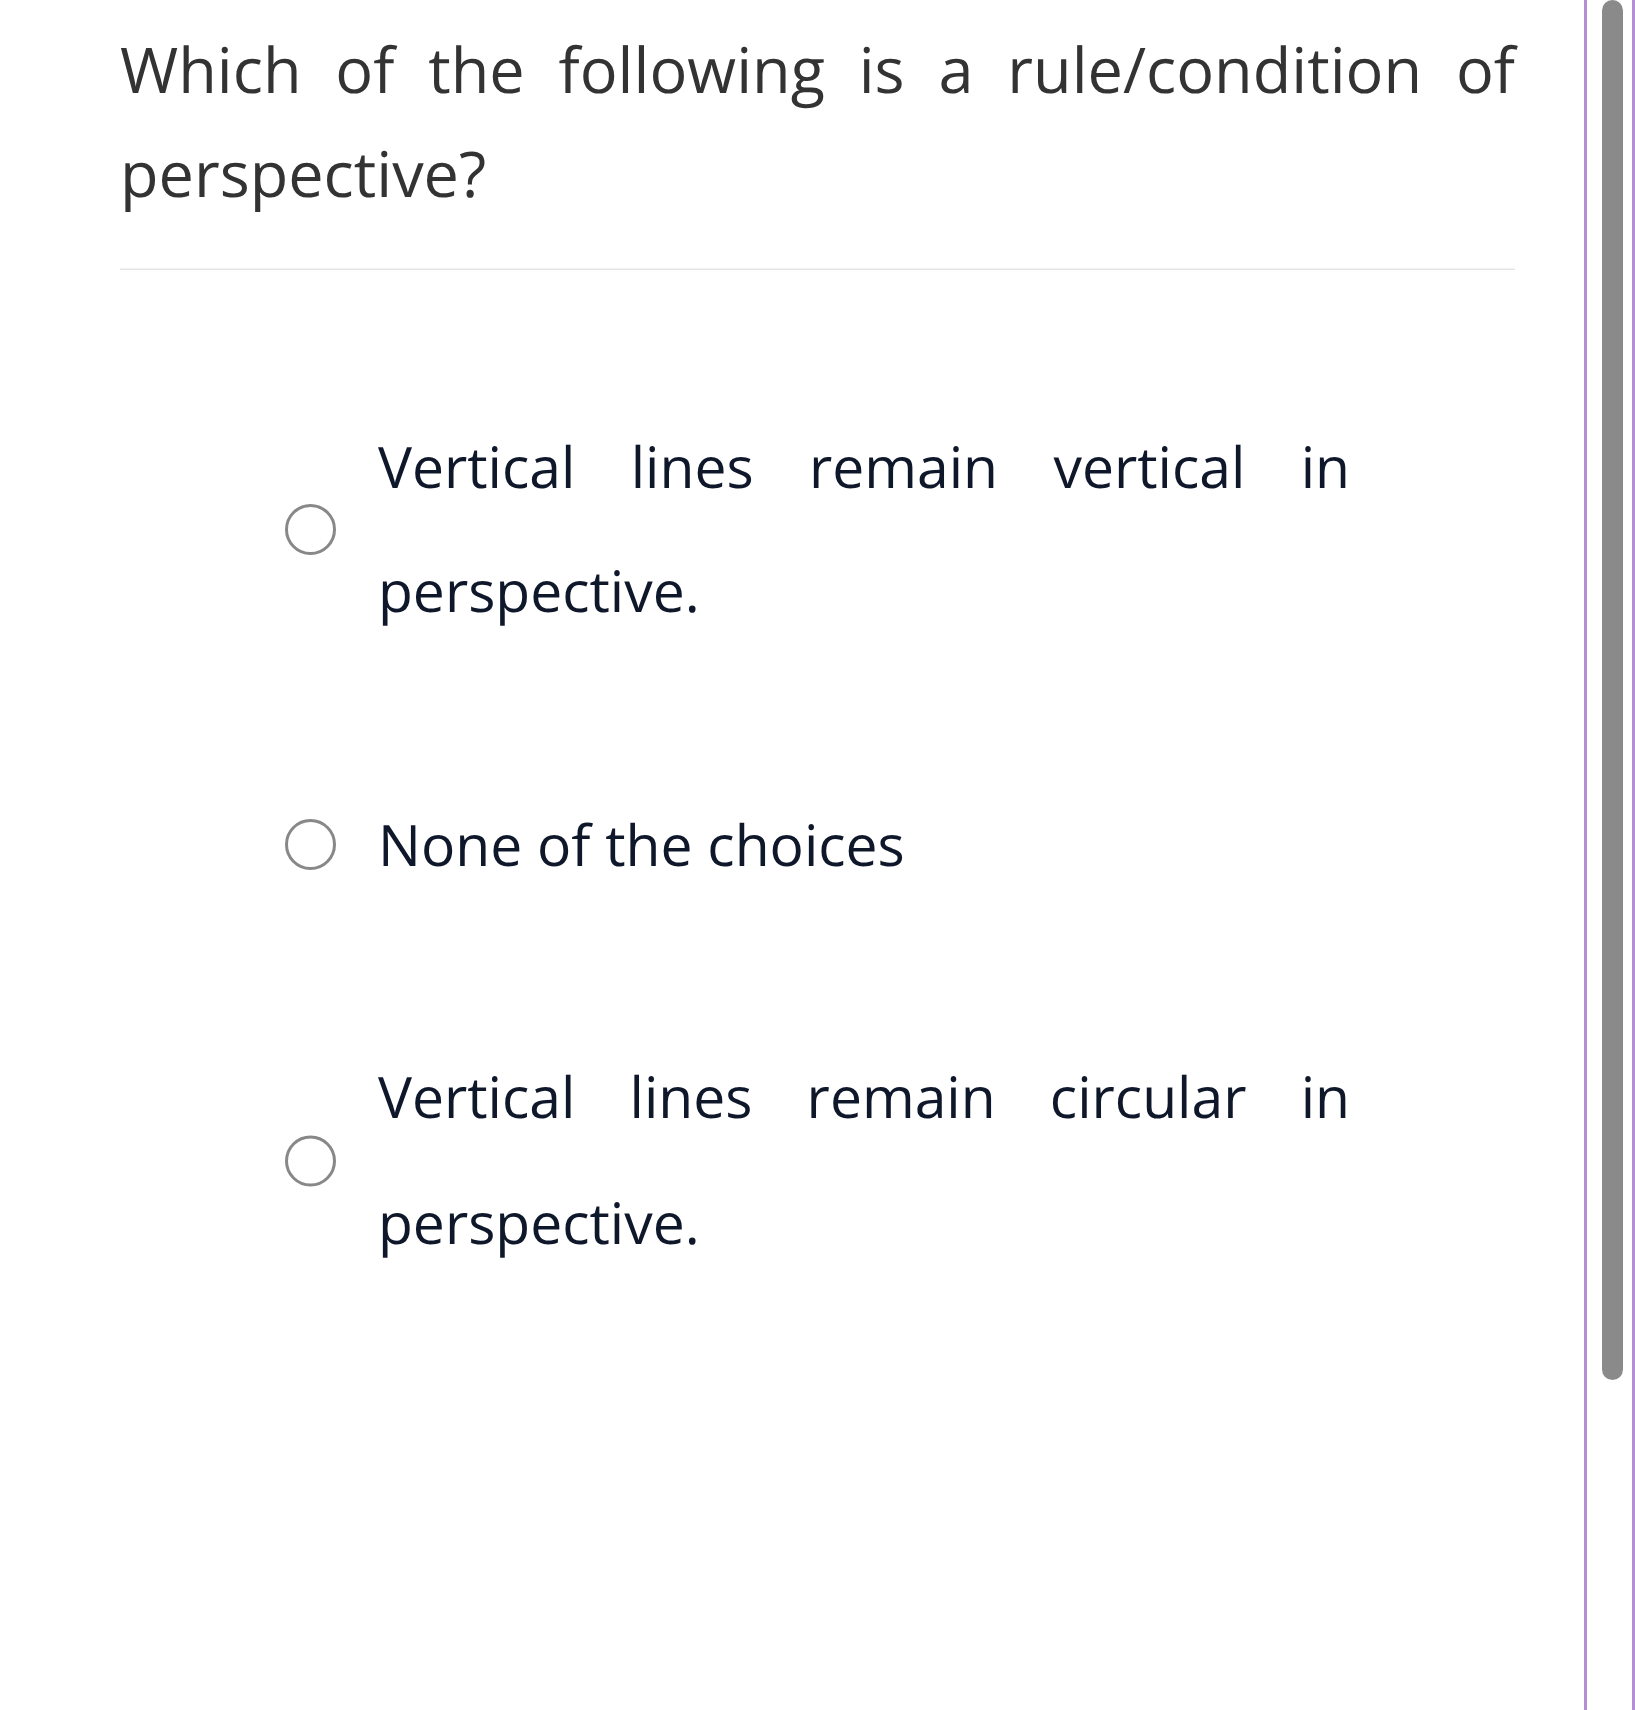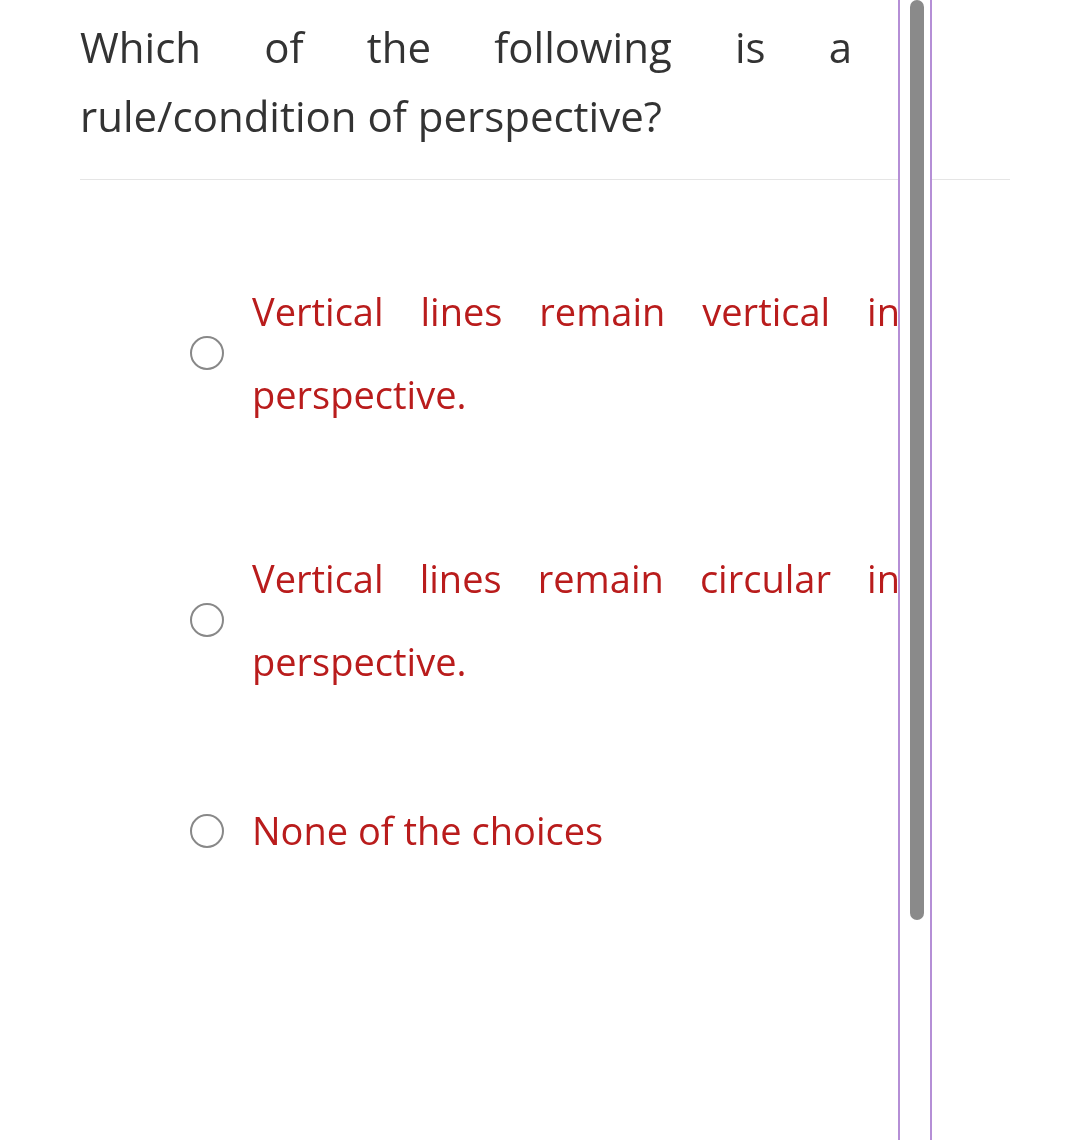--- a/index.html
+++ b/index.html
@@ -8,21 +8,21 @@
     padding: 0;
     width: 1090px;
     height: 1140px;
     background: #ffffff;
     font-family: "Segoe UI", "Open Sans", Arial, sans-serif;
     color: #333333;
     overflow: hidden;
   }
   .page {
     position: relative;
-    width: 932px;
+    width: 1090px;
     height: 1140px;
     padding: 0;
     border-radius: 15px;
   }
   .content {
     padding: 12px 80px 40px 80px;
   }
   .question {
     font-size: 42px;
     line-height: 1.65;
@@ -55,21 +55,21 @@
     height: 34px;
     border: 2.5px solid #888888;
     border-radius: 50%;
     background: #ffffff;
     margin-right: 28px;
     cursor: pointer;
   }
   .option-text {
     font-size: 38px;
     line-height: 2.2;
-    color: #b91c1c;
+    color: #0f172a;
     text-align: justify;
     text-justify: inter-word;
     flex: 1;
   }
   .option-text.single {
     line-height: 1.4;
   }
   
   .scroll-track {
     position: absolute;
@@ -101,26 +101,26 @@
     <div class="options">
 
       <div class="option">
         <div class="radio"></div>
         <div class="option-text">Vertical lines remain vertical in perspective.</div>
       </div>
 
 
       <div class="option">
         <div class="radio"></div>
-        <div class="option-text">Vertical lines remain circular in perspective.</div>
+        <div class="option-text single">None of the choices</div>
       </div>
 
       <div class="option">
         <div class="radio"></div>
-        <div class="option-text single">None of the choices</div>
+        <div class="option-text">Vertical lines remain circular in perspective.</div>
       </div>
 
     </div>
   </div>
 
   <div class="scroll-track">
     <div class="scroll-thumb"></div>
   </div>
 </div>
 

